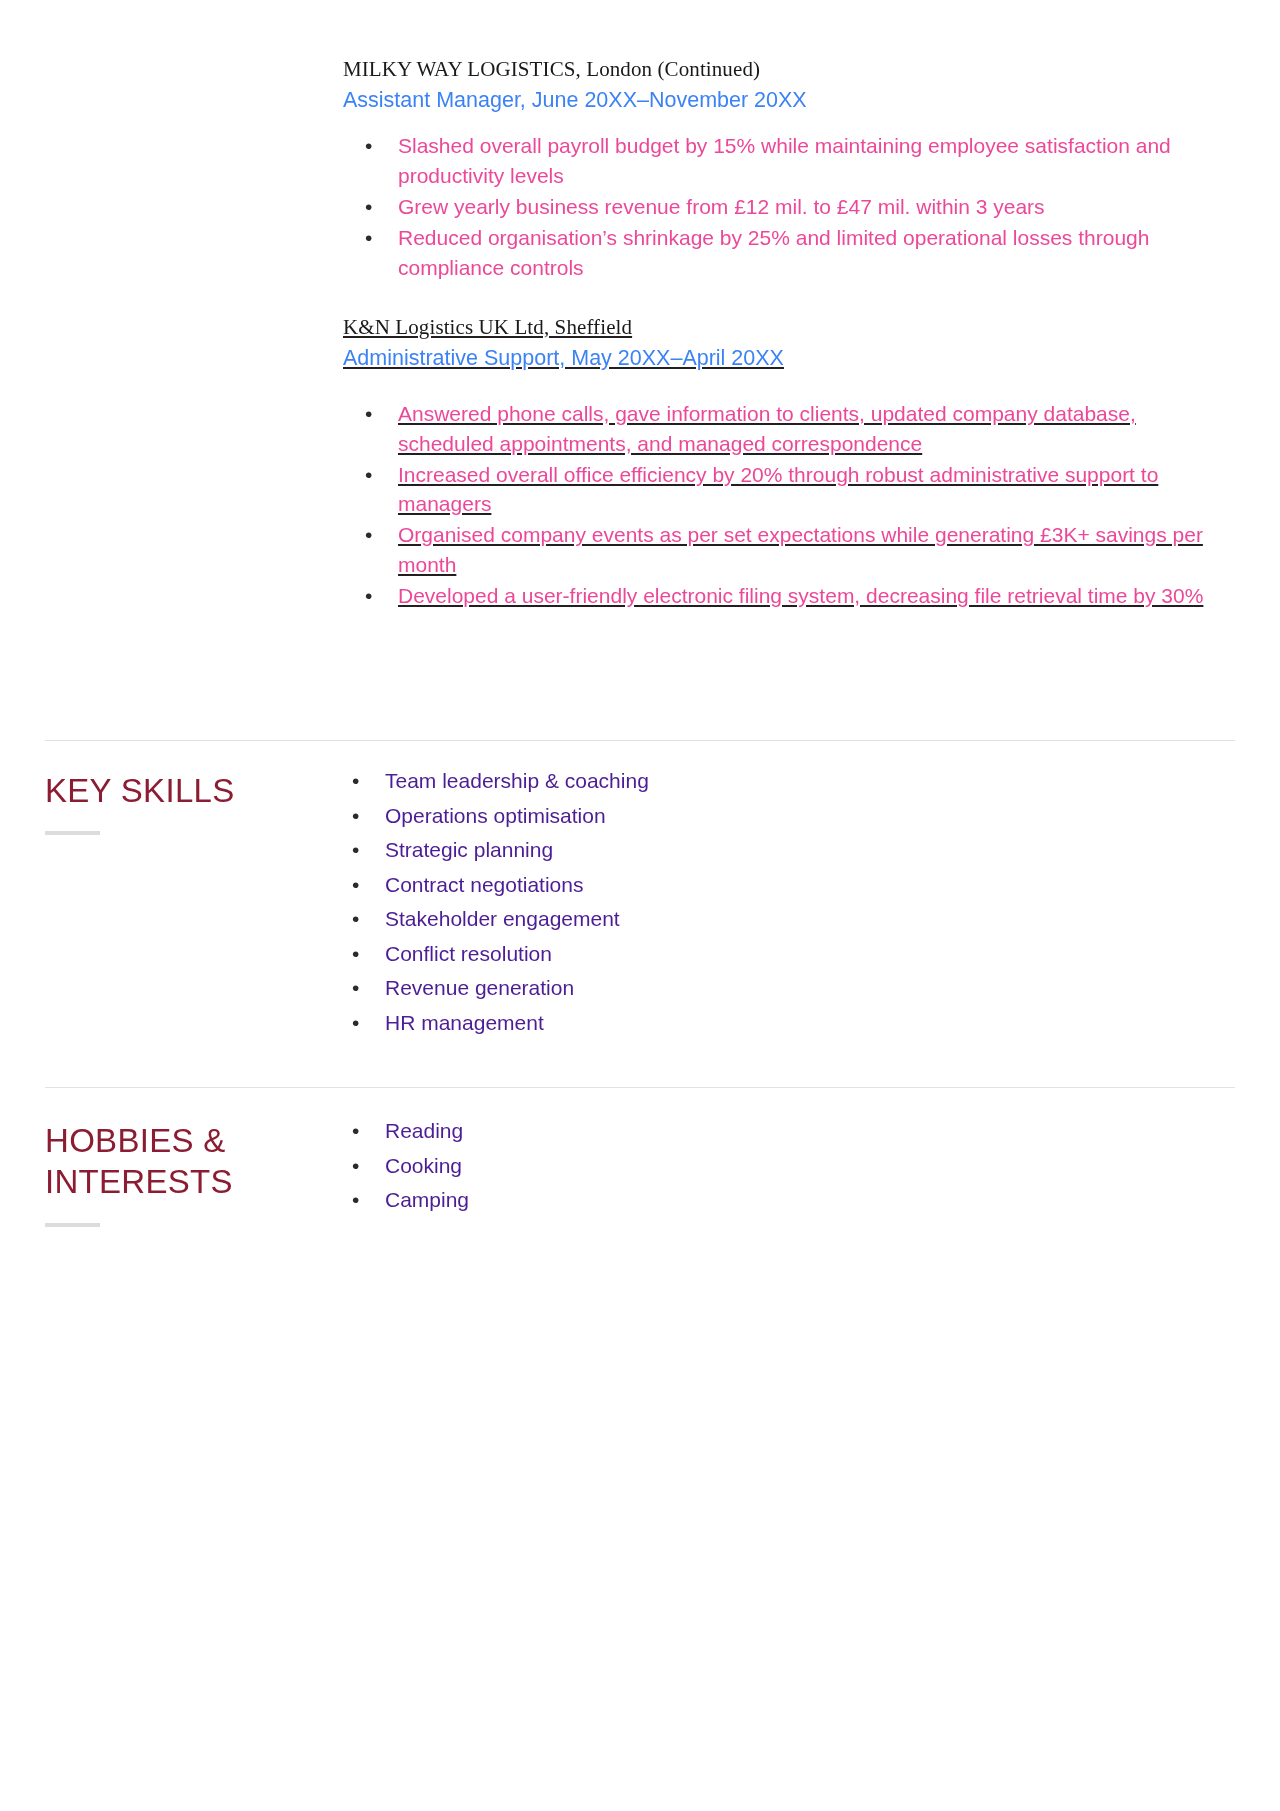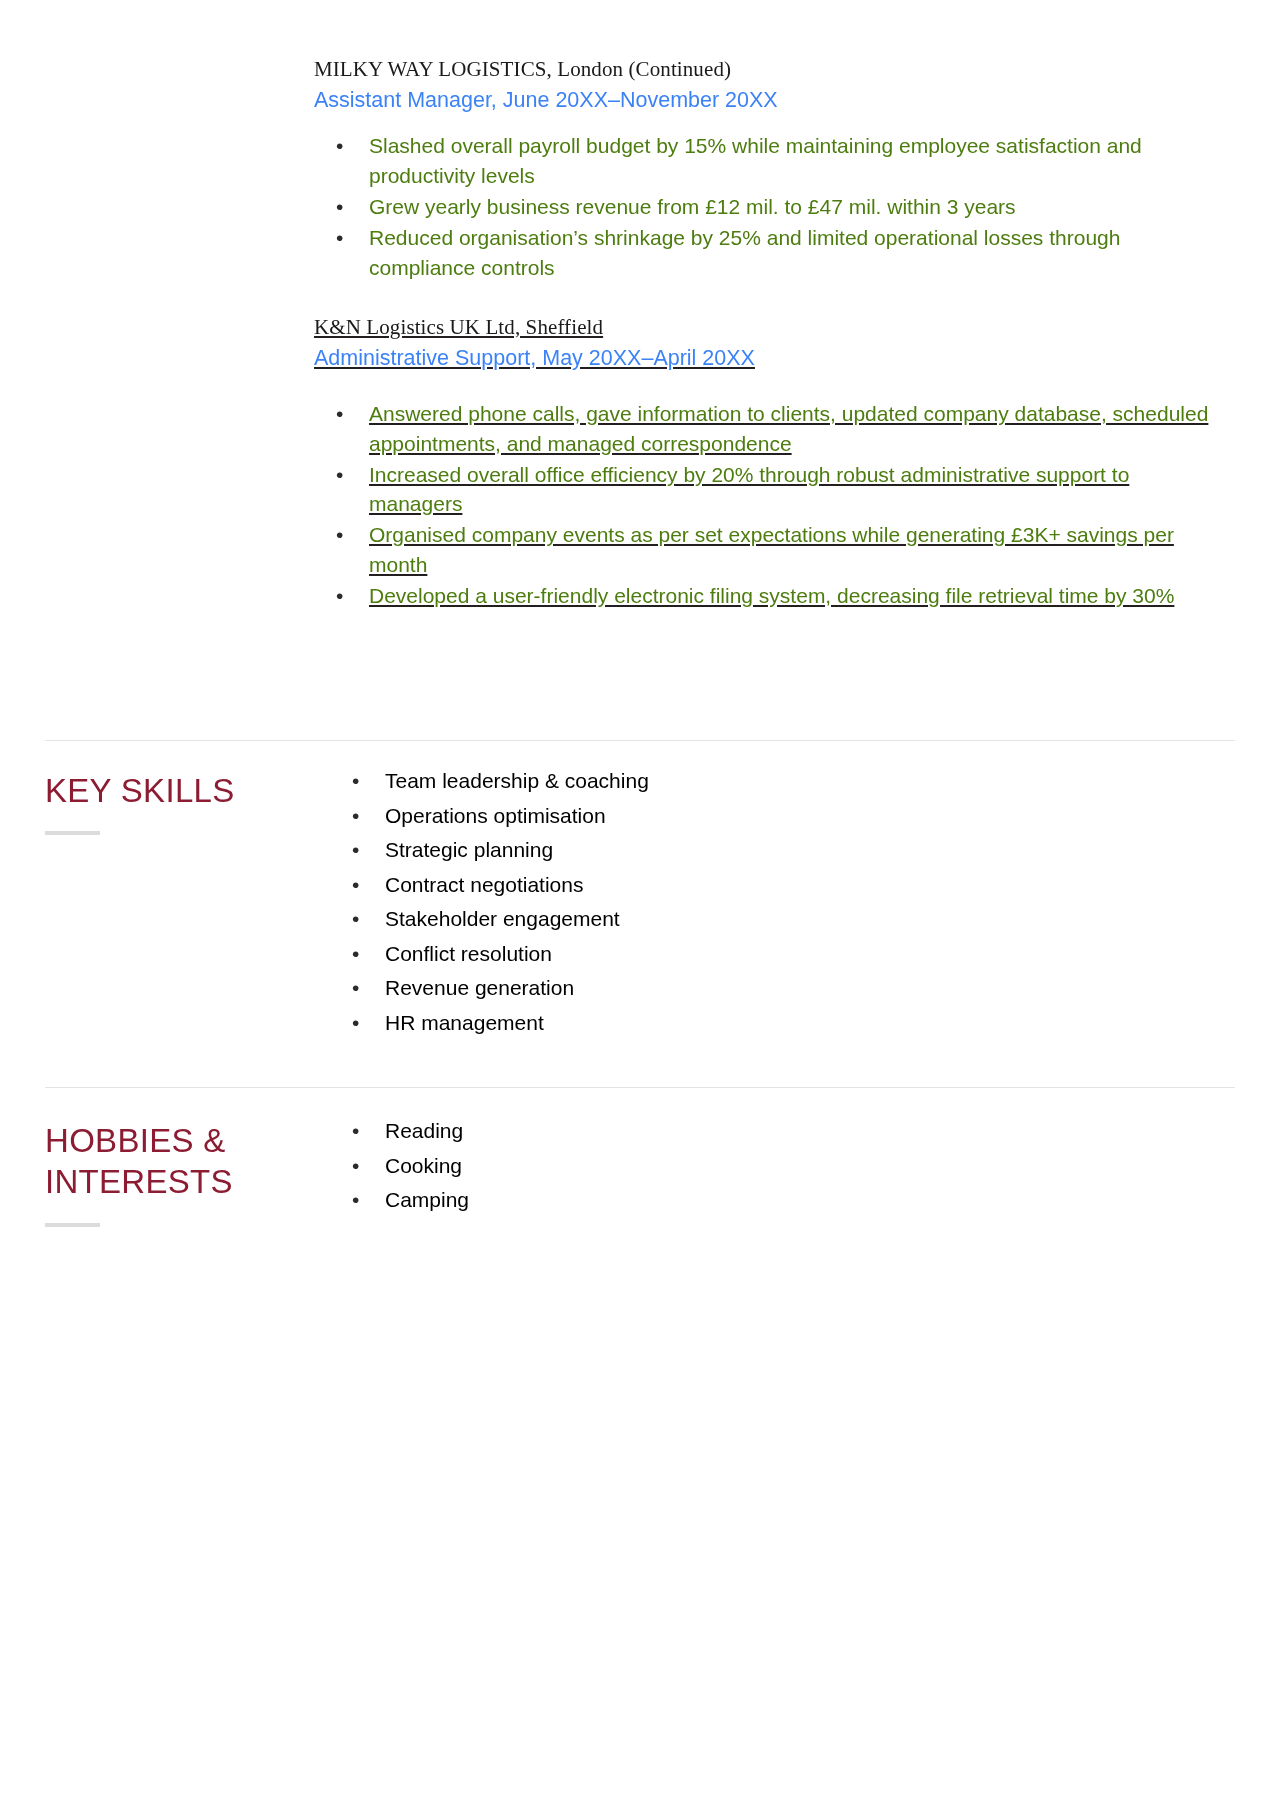--- a/index.html
+++ b/index.html
@@ -20,21 +20,21 @@
     width: 1280px;
     height: 1811px;
     box-sizing: border-box;
     padding: 0;
     position: relative;
   }
 
   
   .exp-block {
     position: absolute;
-    left: 314px;
+    left: 343px;
     right: 60px;
     top: 55px;
   }
 
   .company {
     font-family: "Liberation Serif", serif;
     font-size: 21px;
     line-height: 1.35;
     color: #1a1a1a;
     letter-spacing: .1px;
@@ -53,21 +53,21 @@
   ul.bullets {
     list-style: none;
     margin: 16px 0 0 0;
     padding: 0;
   }
   ul.bullets li {
     position: relative;
     padding-left: 55px;
     font-size: 21px;
     line-height: 1.42;
-    color: #4d7c0f;
+    color: #ec4899;
     margin-bottom: 1px;
   }
   ul.bullets li::before {
     content: "\2022";
     position: absolute;
     left: 22px;
     top: 0;
     font-size: 21px;
     line-height: 1.42;
     color: #2b2b2b;
@@ -122,21 +122,21 @@
   ul.simple {
     list-style: none;
     margin: 0;
     padding: 0;
   }
   ul.simple li {
     position: relative;
     padding-left: 55px;
     font-size: 21px;
     line-height: 1.0;
-    color: #000000;
+    color: #4c1d95;
     margin-bottom: 13.5px;
   }
   ul.simple li::before {
     content: "\2022";
     position: absolute;
     left: 22px;
     top: 0;
     font-size: 21px;
     line-height: 1.0;
     color: #2b2b2b;

